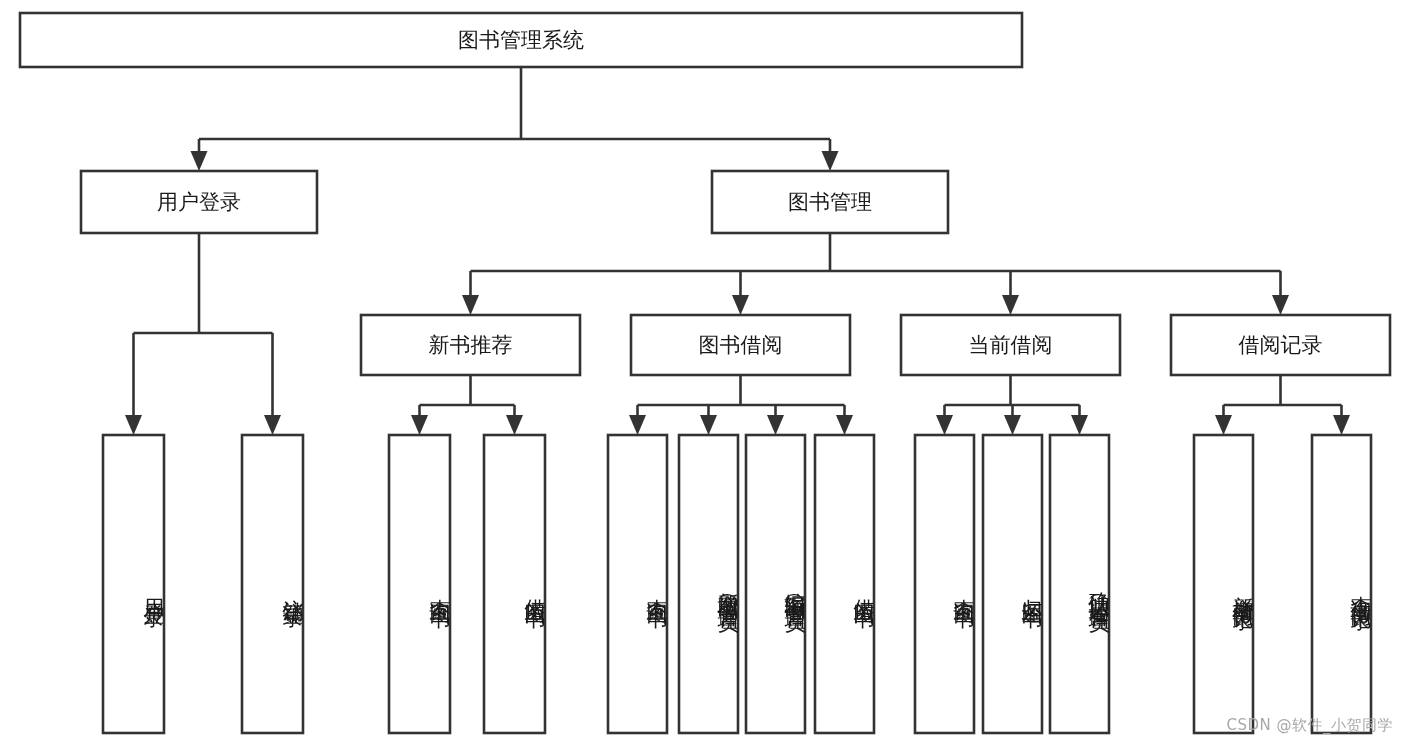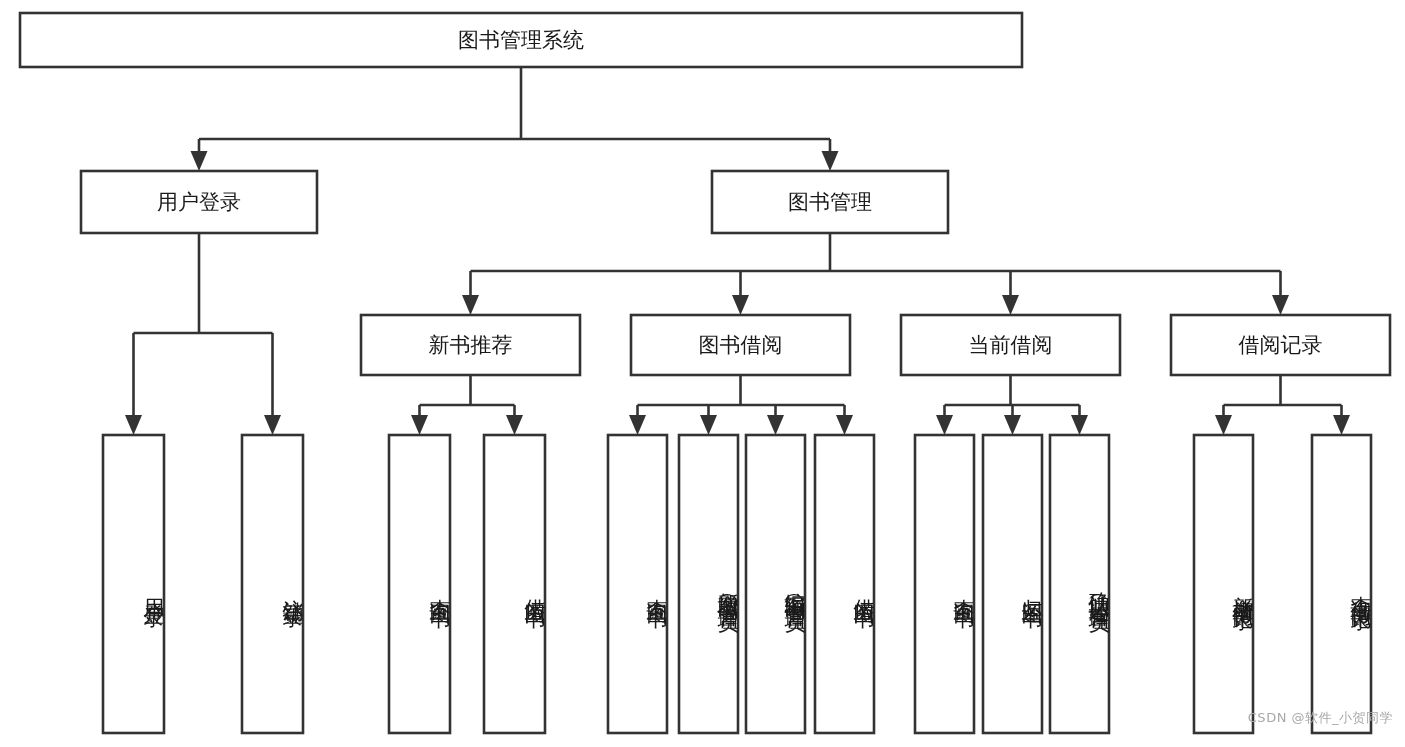--- a/index.html
+++ b/index.html
@@ -60,23 +60,23 @@
     line-height: 1;
     display: flex;
     align-items: flex-start;
     justify-content: center;
     white-space: nowrap;
     pointer-events: none;
   }
   .watermark {
     position: absolute;
     right: 12px;
-    bottom: 20px;
-    font-family: "DejaVu Sans", "Liberation Sans", sans-serif;
-    font-size: 13px;
+    bottom: 12px;
+    font-family: "DejaVu Sans", "Liberation Sans", sans-serif;
+    font-size: 15px;
     color: #a8a8a8;
     letter-spacing: 0.5px;
     white-space: nowrap;
   }
 </style>
 </head>
 <body>
 
 <div id="diagram-root">
 

